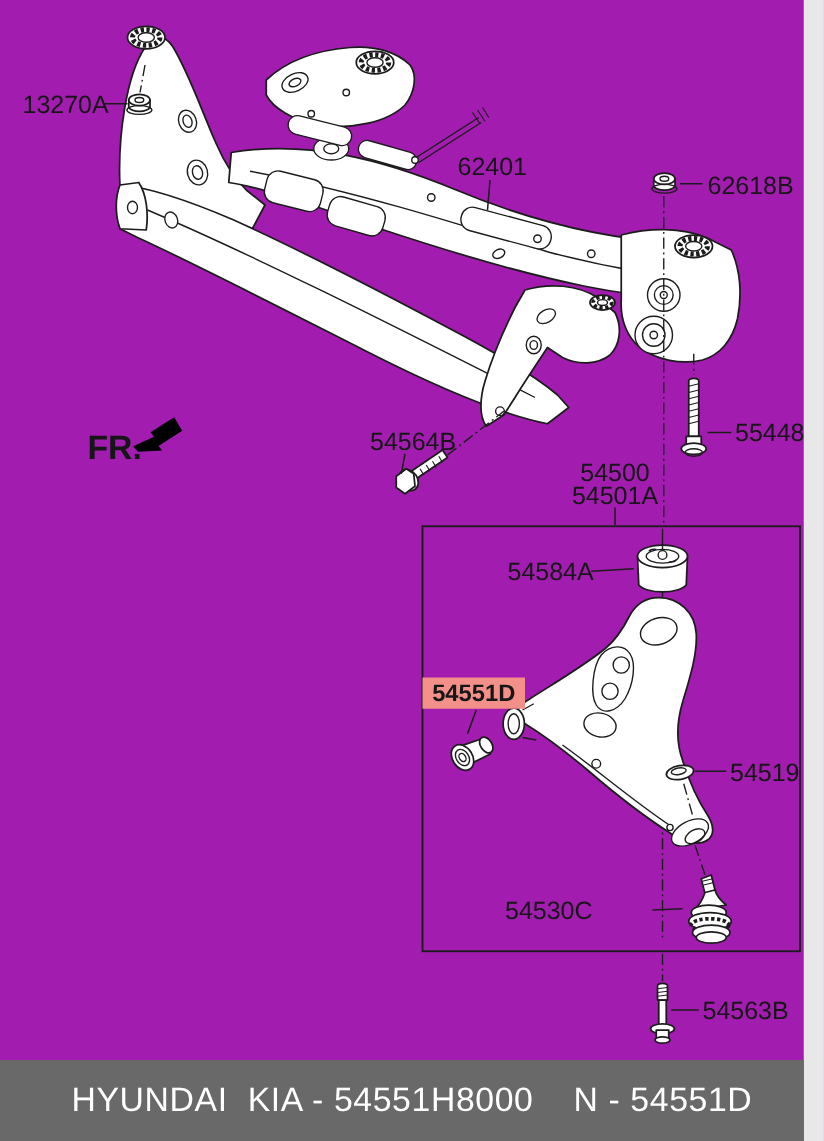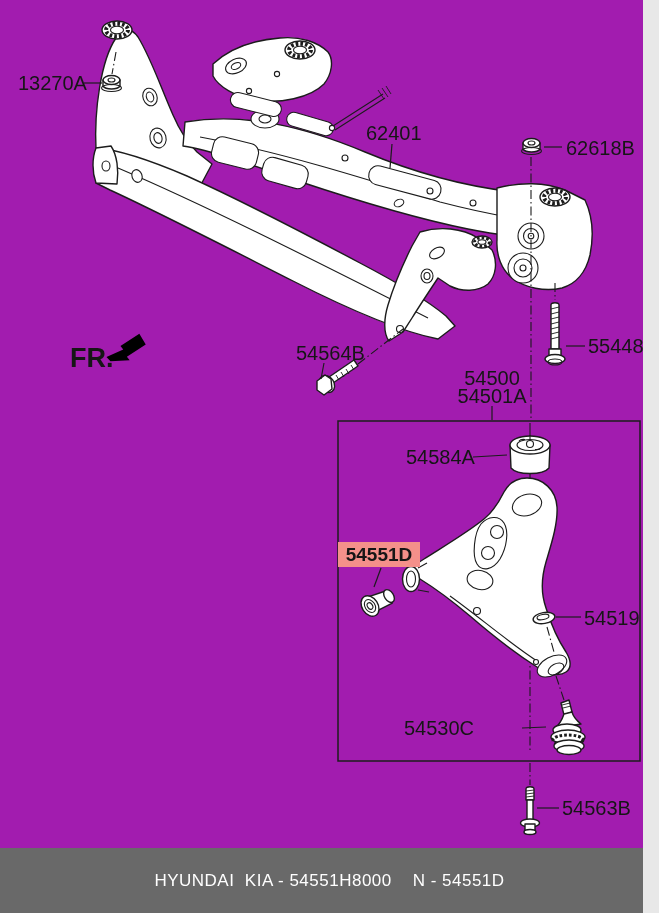--- a/index.html
+++ b/index.html
@@ -15,21 +15,21 @@
   .thin{fill:none;stroke:#1c1c1c;stroke-width:1.1;}
   .hole{fill:#ffffff;stroke:#1c1c1c;stroke-width:1.1;}
   .teeth{fill:none;stroke:#1c1c1c;stroke-dasharray:2.6 2;}
   .leader{stroke:#1c1c1c;stroke-width:1.2;fill:none;}
   .dashdot{stroke:#1c1c1c;stroke-width:1.1;fill:none;stroke-dasharray:9 3 1.5 3;}
   .thread{stroke:#1c1c1c;stroke-width:0.9;}
   .footer{
     position:absolute;left:0;bottom:0;width:659px;height:65px;
     display:flex;align-items:center;justify-content:center;
   }
-  .footer span{color:#ffffff;font-size:17px;white-space:pre;letter-spacing:0.5px;}
+  .footer span{color:#ffffff;font-size:27px;white-space:pre;letter-spacing:0.5px;}
   .hl-text{font-size:19px;font-weight:bold;}
 </style>
 </head>
 <body>
 
 <div class="stage">
 <svg width="659" height="848" viewBox="0 0 659 848">
 
   <g>
 

